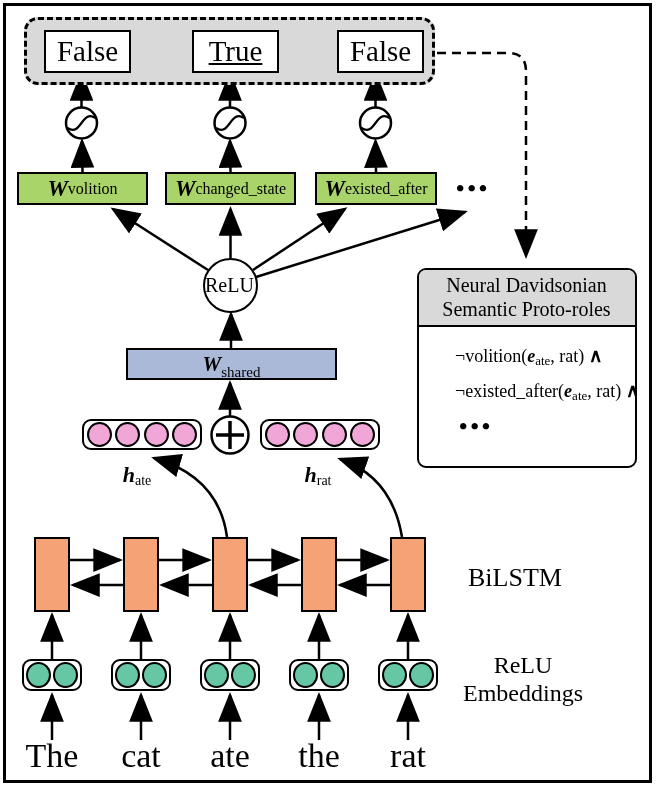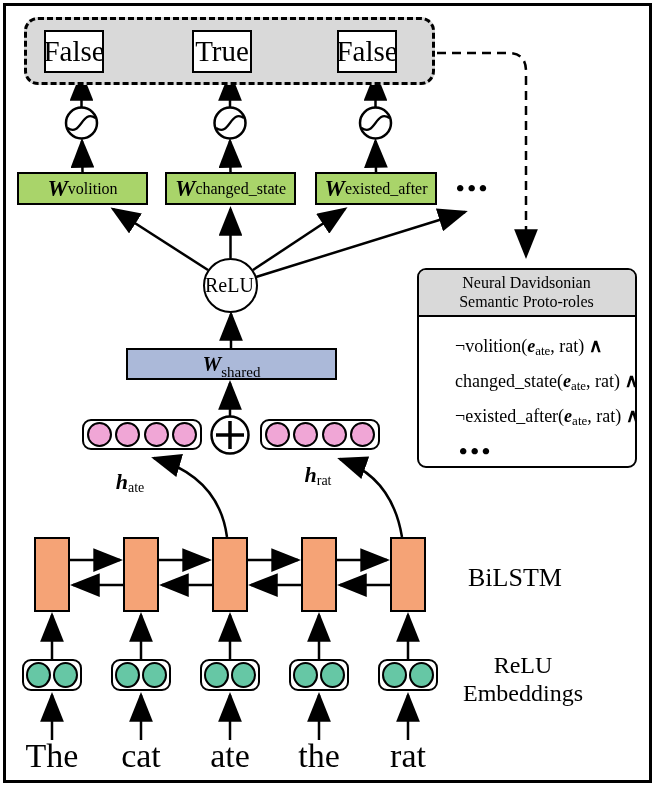--- a/index.html
+++ b/index.html
@@ -12,24 +12,24 @@
     font-family:"Liberation Serif", serif; color:#000; overflow:hidden;
   }
   .frame{position:absolute; left:3px; top:3px; width:649px; height:780px;
     border:3px solid #000; box-sizing:border-box;}
   .layer{position:absolute; left:0; top:0; width:658px; height:790px;}
   svg.arrows{z-index:1;}
   .node{position:absolute; box-sizing:border-box; z-index:2;}
 
   .dashed-strip{left:24px; top:17px; width:411px; height:68px;
     background:var(--gray); border:3px dashed #000; border-radius:14px;}
-  .outbox{top:30px; height:43px; width:60px; background:#fff; border:2.5px solid #000;
+  .outbox{top:30px; height:43px; width:87px; background:#fff; border:2.5px solid #000;
     display:flex; align-items:center; justify-content:center;
     font-size:29px; z-index:3;}
-  .outbox.b1{left:44px;} .outbox.b2{left:192px;} .outbox.b3{left:337px;}
+  .outbox.b1{left:44px;} .outbox.b2{left:192px;text-decoration:underline;} .outbox.b3{left:337px;}
 
   .wbox{top:172px; height:33px; background:var(--green); border:2px solid #000;
     display:flex; align-items:center; justify-content:center; font-size:16px;}
   .wbox.w1{left:17px; width:131px;} .wbox.w2{left:165px; width:131px;}
   .wbox.w3{left:315px; width:122px;}
   .sym{font-weight:bold; font-style:italic; font-size:23px; line-height:1;}
   .wbox sub, .hlab sub{font-size:16px; vertical-align:-4px; letter-spacing:0;}
 
   .dots{font-weight:bold; font-size:24px; letter-spacing:3px; line-height:1;}
   .head-dots{left:456px; top:176px;}
@@ -45,21 +45,21 @@
 
   .vecgroup{top:419px; width:120px; height:31px; background:#fff; border:2.5px solid #000;
     border-radius:9px; display:flex; align-items:center; justify-content:space-evenly;}
   .vecgroup.left{left:82px;} .vecgroup.right{left:260px;}
   .pcirc{width:25px; height:25px; border-radius:50%; background:var(--pink);
     border:2px solid #000; box-sizing:border-box;}
 
   .hlab{top:464px; width:70px; text-align:center; font-size:17px;}
   .hlab .sym{font-size:22px;}
   .hlab sub{font-size:14px; vertical-align:-3px;}
-  .hlab.hl1{left:95px;margin-top:7px;} .hlab.hl2{left:283px;}
+  .hlab.hl1{left:102px;} .hlab.hl2{left:283px;}
 
   .lstm{top:537px; width:36px; height:75px; background:var(--orange); border:2px solid #000;}
   .lstm.c1{left:34px;} .lstm.c2{left:123px;} .lstm.c3{left:212px;}
   .lstm.c4{left:301px;} .lstm.c5{left:390px;}
 
   .bilstm-label{left:448px; top:563px; width:134px; text-align:center; font-size:26px;}
 
   .embgroup{top:659px; width:60px; height:32px; background:#fff; border:2.5px solid #000;
     border-radius:9px; display:flex; align-items:center; justify-content:space-evenly;}
   .embgroup.c1{left:22px;} .embgroup.c2{left:111px;} .embgroup.c3{left:200px;}
@@ -69,21 +69,21 @@
 
   .we-label{left:443px; top:652px; width:160px; text-align:center; font-size:24px; line-height:1.15;}
 
   .word{top:737px; width:84px; text-align:center; font-size:34px;}
   .word.c1{left:10px;} .word.c2{left:99px;} .word.c3{left:188px;}
   .word.c4{left:277px;} .word.c5{left:366px;}
 
   .panel{left:417px; top:268px; width:220px; height:200px; border:2.5px solid #000;
     border-radius:9px; background:#fff; overflow:hidden; z-index:3;}
   .panel-head{background:var(--gray); border-bottom:2.5px solid #000;
-    text-align:center; font-size:16px; padding:3px 1px 4px 0; line-height:1.2;}
+    text-align:center; font-size:20px; padding:3px 1px 4px 0; line-height:1.2;}
   .panel-body{padding:17px 5px 0 6px; font-size:18px;margin-left:30px;}
   .pline{margin-bottom:10px; white-space:nowrap;}
   .pline .e{font-weight:bold; font-style:italic;}
   .pline sub{font-size:13px; vertical-align:-3px;}
   .pline .conj{font-weight:bold; font-size:19px;}
   .panel-dots{padding-left:4px;}
 </style>
 </head>
 <body>
 
@@ -255,21 +255,18 @@
   <div class="node panel">
     <div class="panel-head">
       <div>Neural Davidsonian</div>
       <div>Semantic Proto-roles</div>
     </div>
     <div class="panel-body">
       <div class="pline">
         <span>¬</span><span>volition(</span><span class="e">e</span><sub>ate</sub><span>, rat) </span><span class="conj">∧</span>
       </div>
       <div class="pline">
-        <span></span><span>changed_state(</span><span class="e">e</span><sub>ate</sub><span>, rat) </span><span class="conj">∧</span>
-      </div>
-      <div class="pline">
         <span>¬</span><span>existed_after(</span><span class="e">e</span><sub>ate</sub><span>, rat) </span><span class="conj">∧</span>
       </div>
       <div class="dots panel-dots">•••</div>
     </div>
   </div>
 </div>
 
 </body></html>

